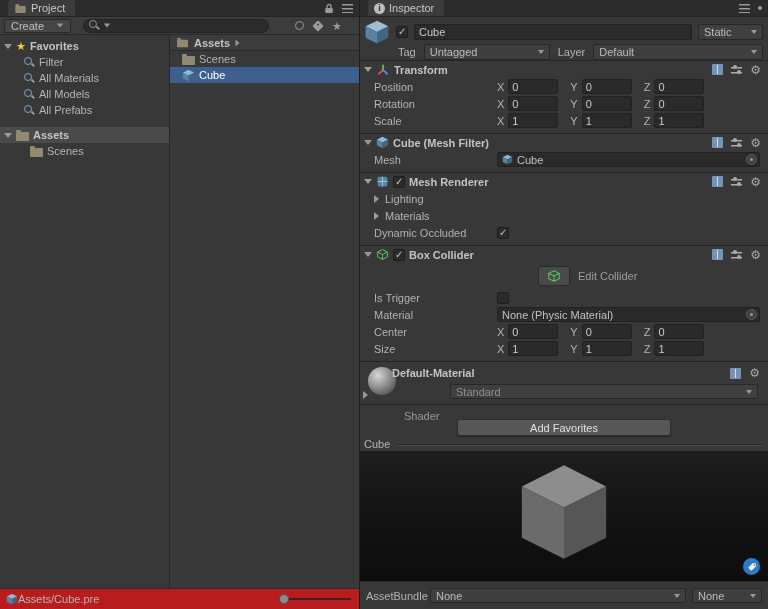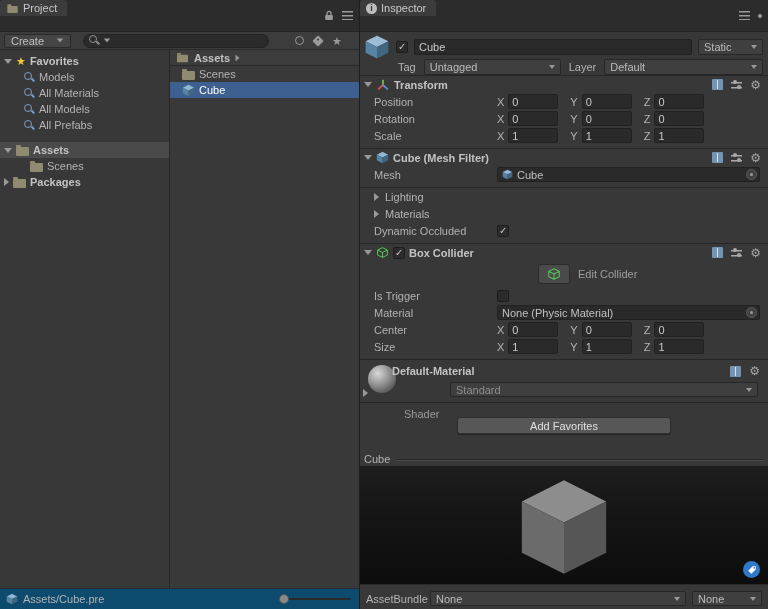--- a/index.html
+++ b/index.html
@@ -47,21 +47,21 @@
   .icon-folder::before { content:""; position:absolute; top:-2px; left:0; width:5px; height:2px; background:var(--color-folder_tan,#8f8a70); border-radius:1px 1px 0 0; }
   .icon-mag { width:11px; height:11px; position:relative; flex:none;}
   .icon-mag::before { content:""; position:absolute; left:0; top:0; width:6px; height:6px; border:1.5px solid #7f9fc6; border-radius:50%; }
   .icon-mag::after { content:""; position:absolute; left:6.5px; top:7px; width:4px; height:1.5px; background:#7f9fc6; transform:rotate(45deg); }
   .icon-mag.gray::before { border-color:#909090; } .icon-mag.gray::after { background:#909090; }
   .icon-tag { width:8px; height:8px; background:#9a9a9a; border-radius:1px; transform:rotate(45deg); position:relative; }
   .icon-tag::after { content:""; position:absolute; left:2px; top:2px; width:2px; height:2px; border-radius:50%; background:#3c3c3c; }
   .icon-circle { width:9px; height:9px; border:1.5px solid #9a9a9a; border-radius:50%; }
 
   
-  .tabstrip { height:32px; background:#2c2c2c; display:flex; align-items:flex-start; padding-left:0; flex:none; border-bottom:1px solid #232323;}
+  .tabstrip { height:17px; background:#2c2c2c; display:flex; align-items:center; padding-left:8px; flex:none; border-bottom:1px solid #232323;}
   .tab { height:16px; background:#3c3c3c; border-radius:3px 3px 0 0; padding:0 10px 0 6px;
          display:flex; align-items:center; gap:4px; color:#c8c8c8; }
   .strip-icons { margin-left:auto; display:flex; align-items:center; gap:8px; padding-right:6px; height:100%; }
 
   
   .panel-left { width:360px; display:flex; flex-direction:column; border-right:1px solid #1e1e1e; flex:none;}
   .toolbar { height:18px; background:#3c3c3c; border-bottom:1px solid #292929; display:flex; align-items:center; padding:0 4px; gap:12px; flex:none;}
   .create-btn { height:14px; background:#454545; border:1px solid #2a2a2a; border-radius:2px;
                 display:flex; align-items:center; gap:12px; padding:0 6px; color:#c0c0c0; }
   .search { width:186px; height:14px; background:#2b2b2b; border:1px solid #232323; border-radius:8px;
@@ -72,21 +72,21 @@
   .tree { width:170px; padding-top:3px; border-right:1px solid #272727;text-align:center; }
   .tree-row { height:16px; display:flex; align-items:center; gap:4px; padding-left:4px; }
   .tree-row.child { padding-left:24px; }
   .tree-row.child2 { padding-left:30px; }
   .tree-row.rowsel { background:#4a4a4a; }
   .tree-gap { height:9px; }
   .browser { flex:1; display:flex; flex-direction:column; background:#393939; min-width:0;}
   .browser-header { height:16px; background:#3c3c3c; border-bottom:1px solid #292929; display:flex; align-items:center; gap:5px; padding:0 6px; }
   .b-item { height:16px; display:flex; align-items:center; gap:4px; padding-left:12px; }
   .b-item.selected { background:var(--color-selection_blue,#3d6091); color:#fff; }
-  .statusbar { height:21px; background:#0c4a6e; border-top:1px solid #2a2a2a; display:flex; align-items:center; gap:5px; padding:0 8px 0 6px; flex:none;}
+  .statusbar { height:21px; background:#b91c1c; border-top:1px solid #2a2a2a; display:flex; align-items:center; padding:0 8px 0 6px; flex:none;}
   .slider-track { margin-left:auto; width:72px; height:2px; background:#2a2a2a; border-radius:1px; position:relative; }
   .slider-knob { position:absolute; left:0; top:-4px; width:10px; height:10px; border-radius:50%; background:#8a8a8a; border:1px solid #555; }
 
   
   .panel-right { flex:1; display:flex; flex-direction:column; min-width:0;}
   .insp-content { height:420px; flex:none; overflow:hidden; }
   .insp-header { height:44px; border-bottom:1px solid #262626; padding:4px 5px 0 4px; }
   .ih-row1 { display:flex; align-items:center; gap:6px; height:22px; }
   .ih-row2 { display:flex; align-items:center; gap:8px; height:18px; padding-left:34px; }
   .comp { border-bottom:1px solid #262626; padding-bottom:4px; }
@@ -161,21 +161,21 @@
 
     <div class="split">
       <div class="tree">
         <div class="tree-row">
           <span class="tri-down"></span>
           <span class="icon-star"></span>
           <span class="bold">Favorites</span>
         </div>
         <div class="tree-row child">
           <span class="icon-mag"></span>
-          <span>Models</span>
+          <span>Filter</span>
         </div>
         <div class="tree-row child">
           <span class="icon-mag"></span>
           <span>All Materials</span>
         </div>
         <div class="tree-row child">
           <span class="icon-mag"></span>
           <span>All Models</span>
         </div>
         <div class="tree-row child">
@@ -184,25 +184,20 @@
         </div>
         <div class="tree-gap"></div>
         <div class="tree-row rowsel">
           <span class="tri-down"></span>
           <span class="icon-folder"></span>
           <span class="bold">Assets</span>
         </div>
         <div class="tree-row child2">
           <span class="icon-folder"></span>
           <span>Scenes</span>
-        </div>
-        <div class="tree-row">
-          <span class="tri-right"></span>
-          <span class="icon-folder"></span>
-          <span class="bold">Packages</span>
         </div>
       </div>
 
       <div class="browser">
         <div class="browser-header">
           <span class="icon-folder" style="transform:scale(.85)"></span>
           <span class="bold">Assets</span>
           <span class="tri-right tri-sm"></span>
         </div>
         <div class="browser-body">
@@ -258,21 +253,21 @@
           </svg>
           <span class="checkbox checked"></span>
           <input class="txtfield" style="width: 278px;" value="Cube">
           <div class="dd" style="flex:1">
             <span>Static</span>
             <span class="arr"></span>
           </div>
         </div>
         <div class="ih-row2">
           <span>Tag</span>
-          <div class="dd" style="width:137px">
+          <div class="dd" style="width:126px">
             <span>Untagged</span>
             <span class="arr"></span>
           </div>
           <span>Layer</span>
           <div class="dd" style="flex:1">
             <span>Default</span>
             <span class="arr"></span>
           </div>
         </div>
       </div>
@@ -368,20 +363,34 @@
               <polygon points="1,4.5 8,8 8,15 1,11.5" fill="#5884a3"></polygon>
               <polygon points="15,4.5 8,8 8,15 15,11.5" fill="#42667f"></polygon>
             </svg>
             <span>Cube</span>
             <span class="picker"></span>
           </div>
         </div>
       </div>
 
       <div class="comp">
+        <div class="comp-header">
+          <span class="tri-down"></span>
+          <svg width="13" height="13" viewBox="0 0 16 16">
+            <rect x="2" y="2" width="12" height="12" rx="2" fill="#5884a3"></rect>
+            <path d="M2 8 H14 M8 2 V14" stroke="#9cc4de" stroke-width="1.2"></path>
+          </svg>
+          <span class="checkbox checked"></span>
+          <span class="bold">Mesh Renderer</span>
+          <div class="hdr-icons">
+            <span class="icon-book"></span>
+            <span class="icon-preset"></span>
+            <span class="icon-gear"></span>
+          </div>
+        </div>
         <div class="irow">
           <span class="tri-right" style="margin-right:6px"></span>
           <span>Lighting</span>
         </div>
         <div class="irow">
           <span class="tri-right" style="margin-right:6px"></span>
           <span>Materials</span>
         </div>
         <div class="irow">
           <span class="ilabel">Dynamic Occluded</span>

